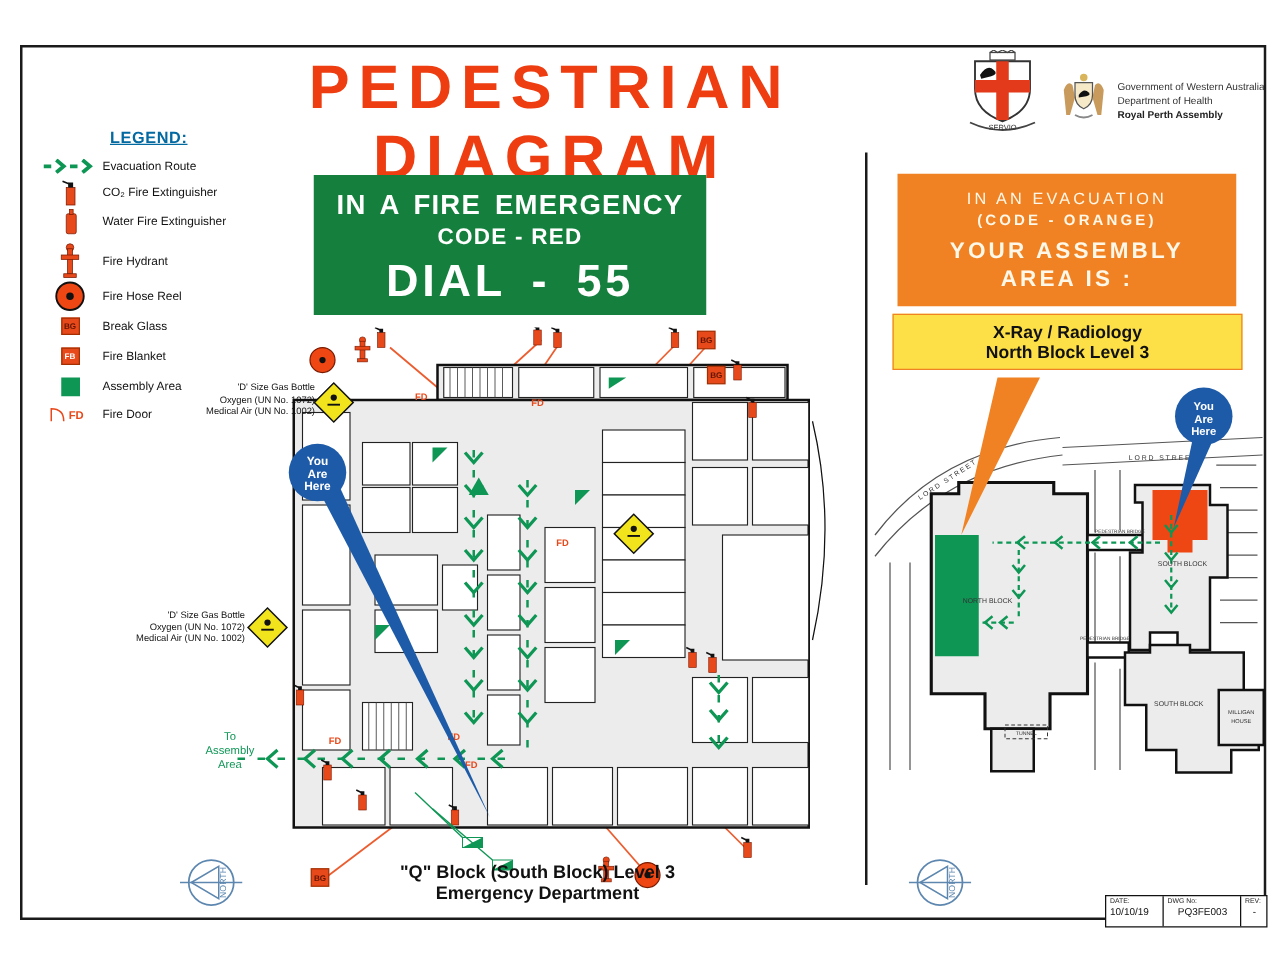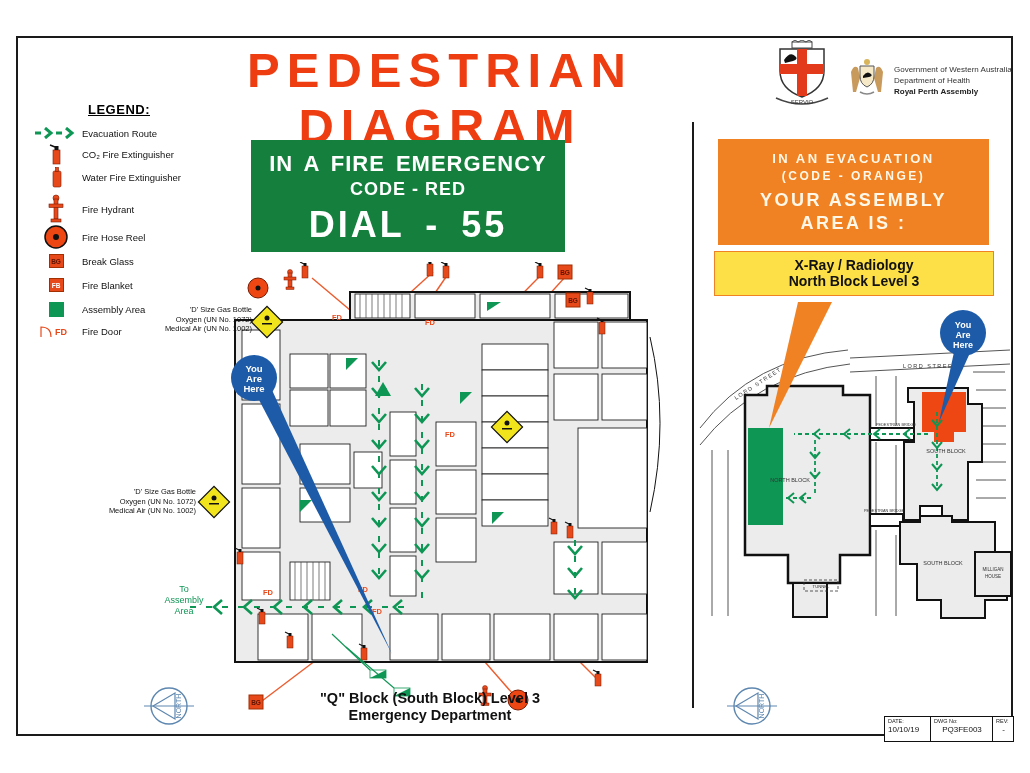--- a/index.html
+++ b/index.html
@@ -14,40 +14,40 @@
   .main-title { position:absolute; left:95px; top:42px; width:690px; text-align:center;
     color:#EE3D11; font-size:49px; font-weight:bold; letter-spacing:7px; word-spacing:20px; }
 
   
   .gov-logo { position:absolute; left:848px; top:58px; display:flex; align-items:flex-start; }
   .gov-text { margin-left:8px; font-size:8px; color:#333; line-height:11px; padding-top:6px; }
   .gov-text .b { font-weight:bold; color:#222; }
 
   
   .legend-heading { position:absolute; left:88px; top:102px; font-size:13px; font-weight:bold;
-    color:#000000; text-decoration:underline; letter-spacing:0.5px; }
+    color:#0369a1; text-decoration:underline; letter-spacing:0.5px; }
   .lrow { position:absolute; left:30px; width:235px; height:22px; display:flex; align-items:center; }
   .lico { width:52px; display:flex; justify-content:center; align-items:center; flex:0 0 52px; }
   .llab { font-size:9.5px; color:#111; }
   .badgebox { width:15px; height:14px; background:#E8491B; border:1px solid #A32E00;
     color:#5E1400; font-size:6.5px; font-weight:bold; display:flex; align-items:center; justify-content:center; }
   .badgebox.fb { color:#fff; }
   .assembly-sq { width:15px; height:15px; background:#0E9655; }
 
   
   .fire-box { position:absolute; left:251px; top:140px; width:314px; height:112px;
     background:#15803d; color:#fff; text-align:center; }
   .fire-box .l1 { font-size:22px; font-weight:bold; margin-top:11px; letter-spacing:1px; word-spacing:4px; }
   .fire-box .l2 { font-size:18px; font-weight:bold; margin-top:2px; letter-spacing:1px; }
   .fire-box .l3 { font-size:36px; font-weight:bold; margin-top:4px; letter-spacing:3px; word-spacing:8px; }
 
   
   .evac-box { position:absolute; left:718px; top:139px; width:271px; height:106px;
     background:#F08223; color:#FFF8E8; text-align:center; }
-  .evac-box .l1 { font-size:13px; font-weight:bold; letter-spacing:2.5px; margin-top:12px; }
+  .evac-box .l1 { font-size:13px; font-weight:normal; letter-spacing:2.5px; margin-top:12px; }
   .evac-box .l2 { font-size:12px; font-weight:bold; letter-spacing:2.5px; margin-top:3px; }
   .evac-box .l3 { font-size:18px; font-weight:bold; letter-spacing:2.5px; margin-top:7px; }
   .evac-box .l4 { font-size:18px; font-weight:bold; letter-spacing:2.5px; margin-top:2px; }
 
   .dest-box { position:absolute; left:714px; top:251px; width:280px; height:45px;
     background:#fde047; border:1px solid #F08223; text-align:center; color:#111; }
   .dest-box .l1 { font-size:14px; font-weight:bold; margin-top:5px; }
   .dest-box .l2 { font-size:14px; font-weight:bold; }
 
   .divider { position:absolute; left:692px; top:122px; width:2px; height:586px; background:#1a1a1a; }

